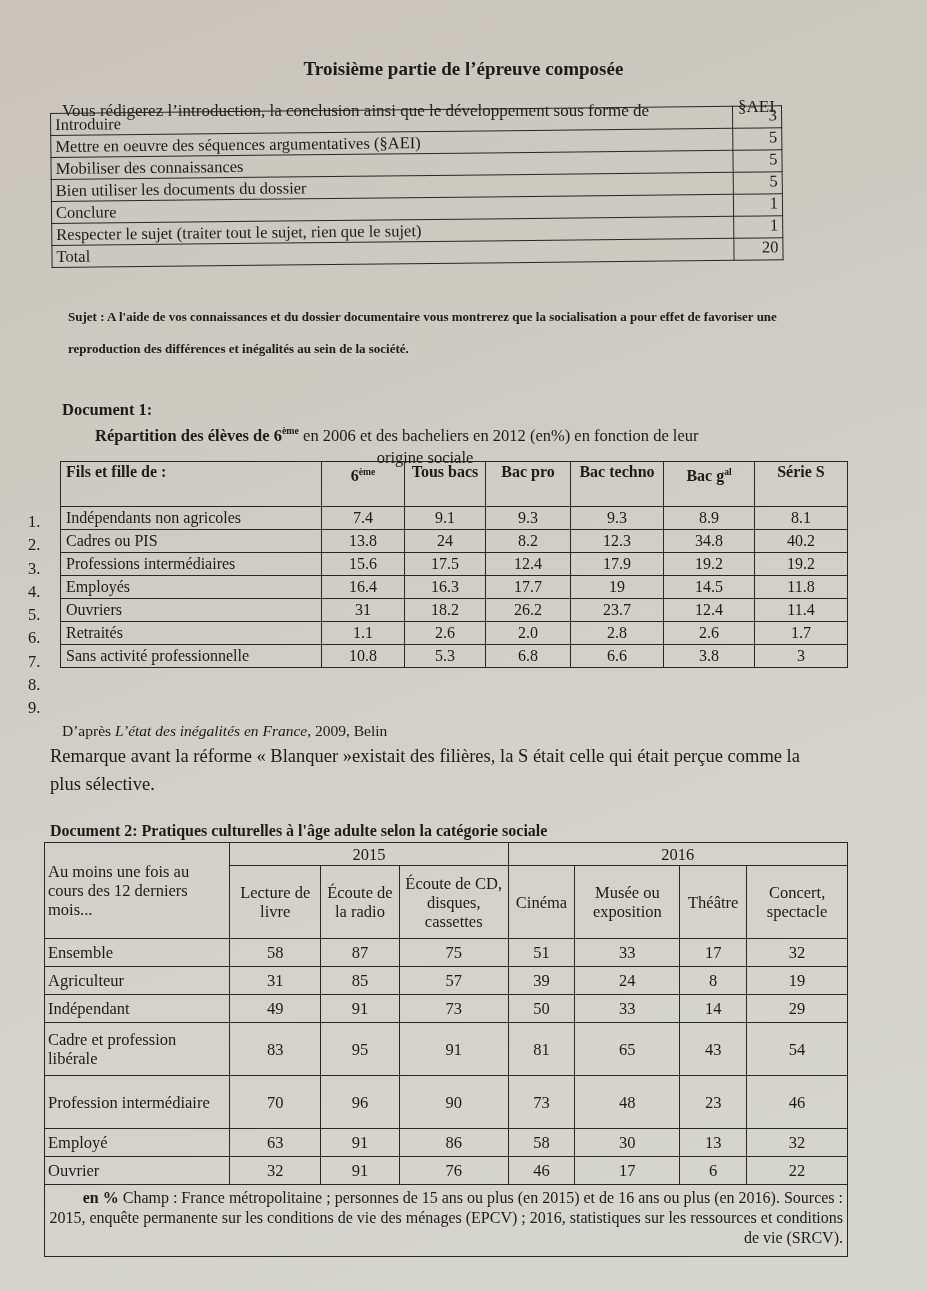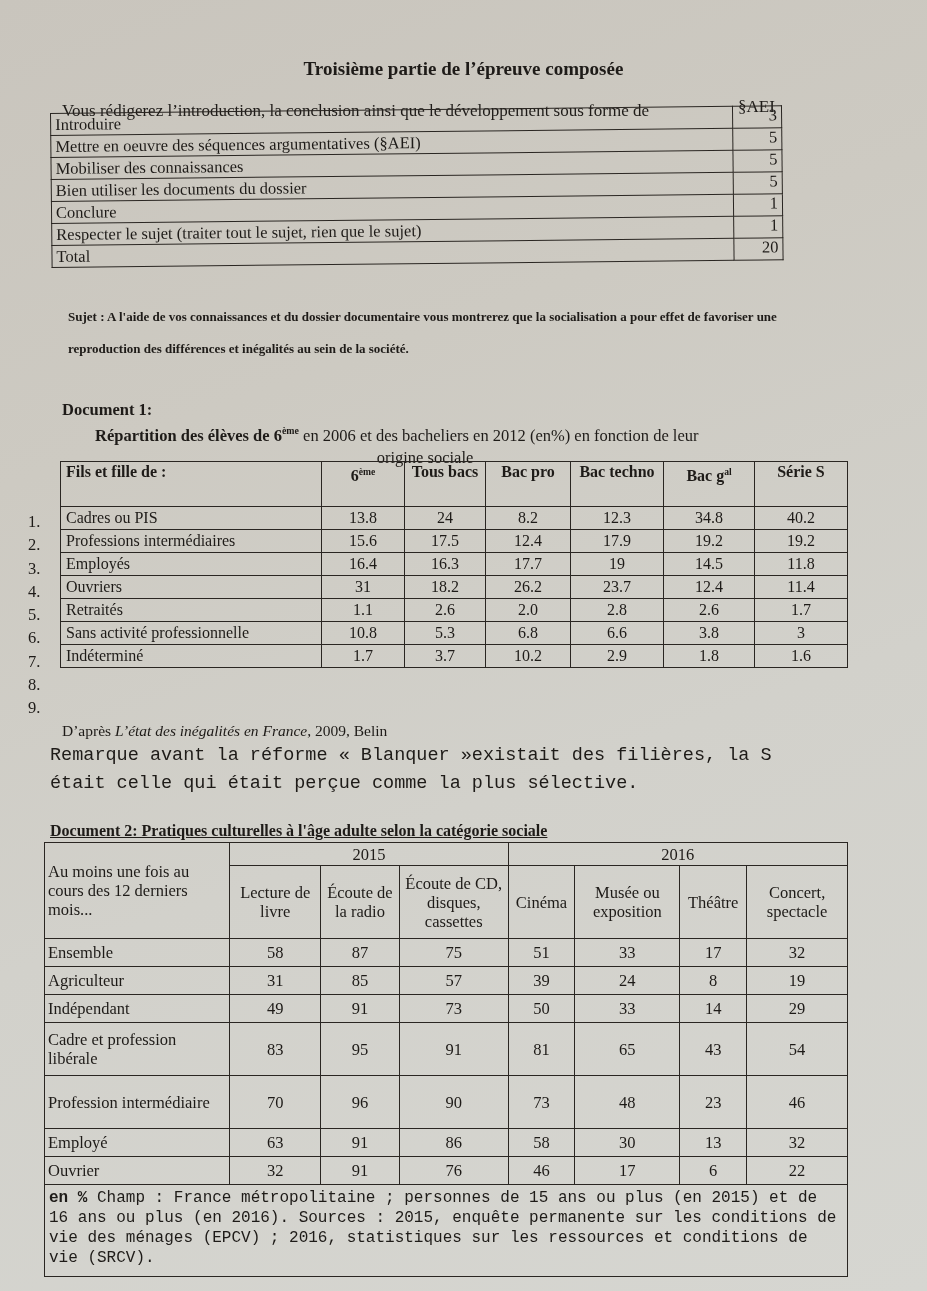--- a/index.html
+++ b/index.html
@@ -29,28 +29,28 @@
   .doc1-title { left: 95px; top: 420px; width: 720px; font-size: 16.5px; text-align: left; line-height: 22px; }
   .doc1-title .bold { font-weight: bold; }
   .doc1-title .center { display: block; text-align: center; width: 540px; margin-left: 60px; }
   .doc1-table { left: 60px; top: 461px; font-size: 16px; }
   .doc1-table td, .doc1-table th { border: 1.6px solid #2a2622; height: 22px; line-height: 20px; padding: 0 5px; }
   .doc1-table th { font-weight: bold; vertical-align: top; text-align: center; height: 44px; }
   .doc1-table th.first { text-align: left; }
   .doc1-table td.num { text-align: center; }
   .rownums { left: 28px; top: 510px; font-size: 16.5px; line-height: 23.3px; }
   .source1 { left: 62px; top: 722px; font-size: 15.5px; }
-  .remark { left: 50px; top: 742px; width: 780px; font-size: 18.5px; line-height: 28px; font-family: Liberation Mono, monospace; }
-  .doc2-title { left: 50px; top: 822px; font-weight: bold; font-size: 16px; text-decoration: underline; }
+  .remark { left: 50px; top: 742px; width: 780px; font-size: 18.5px; line-height: 28px; }
+  .doc2-title { left: 50px; top: 822px; font-weight: bold; font-size: 16px; }
   .doc2-table { left: 44px; top: 842px; width: 804px; font-size: 16.5px; }
   .doc2-table td, .doc2-table th { border: 1.6px solid #2a2622; padding: 0 4px; font-weight: normal; text-align: center; line-height: 19px; }
   .doc2-table td.label { text-align: left; padding-left: 3px; }
   .doc2-table tr.tall td { height: 52px; }
   .doc2-table tr.short td { height: 27px; }
-  .doc2-table td.foot { text-align: left; font-size: 16px; line-height: 20px; padding: 3px 4px 8px 4px; font-family: Liberation Mono, monospace; }
+  .doc2-table td.foot { text-align: right; font-size: 16px; line-height: 20px; padding: 3px 4px 8px 4px; }
   sup { font-size: 60%; }
   .bold { font-weight: bold; }
   .ital { font-style: italic; }
 </style>
 </head>
 <body>
 
 <div class="abs title">Troisième partie de l’épreuve composée</div>
 
 <div class="abs grade-caption">
@@ -119,20 +119,29 @@
       <th style="width:72px"><span>6</span><sup>ème</sup></th>
       <th style="width:70px">Tous bacs</th>
       <th style="width:74px">Bac pro</th>
       <th style="width:82px">Bac techno</th>
       <th style="width:80px"><span>Bac g</span><sup>al</sup></th>
       <th style="width:82px">Série S</th>
     </tr>
   </thead>
   <tbody>
     <tr>
+        <td>Indépendants non agricoles</td>
+        <td class="num">7.4</td>
+        <td class="num">9.1</td>
+        <td class="num">9.3</td>
+        <td class="num">9.3</td>
+        <td class="num">8.9</td>
+        <td class="num">8.1</td>
+      </tr>
+    <tr>
         <td>Cadres ou PIS</td>
         <td class="num">13.8</td>
         <td class="num">24</td>
         <td class="num">8.2</td>
         <td class="num">12.3</td>
         <td class="num">34.8</td>
         <td class="num">40.2</td>
       </tr>
     <tr>
         <td>Professions intermédiaires</td>
@@ -171,29 +180,20 @@
         <td class="num">1.7</td>
       </tr>
     <tr>
         <td>Sans activité professionnelle</td>
         <td class="num">10.8</td>
         <td class="num">5.3</td>
         <td class="num">6.8</td>
         <td class="num">6.6</td>
         <td class="num">3.8</td>
         <td class="num">3</td>
-      </tr>
-    <tr>
-        <td>Indéterminé</td>
-        <td class="num">1.7</td>
-        <td class="num">3.7</td>
-        <td class="num">10.2</td>
-        <td class="num">2.9</td>
-        <td class="num">1.8</td>
-        <td class="num">1.6</td>
       </tr>
   </tbody>
 </table>
 
 <div class="abs source1">
   <span>D’après </span><span class="ital">L’état des inégalités en France</span><span>, 2009, Belin</span>
 </div>
 
 <div class="abs remark">Remarque avant la réforme « Blanquer »existait des filières, la S était celle qui était perçue comme la plus sélective.</div>
 

